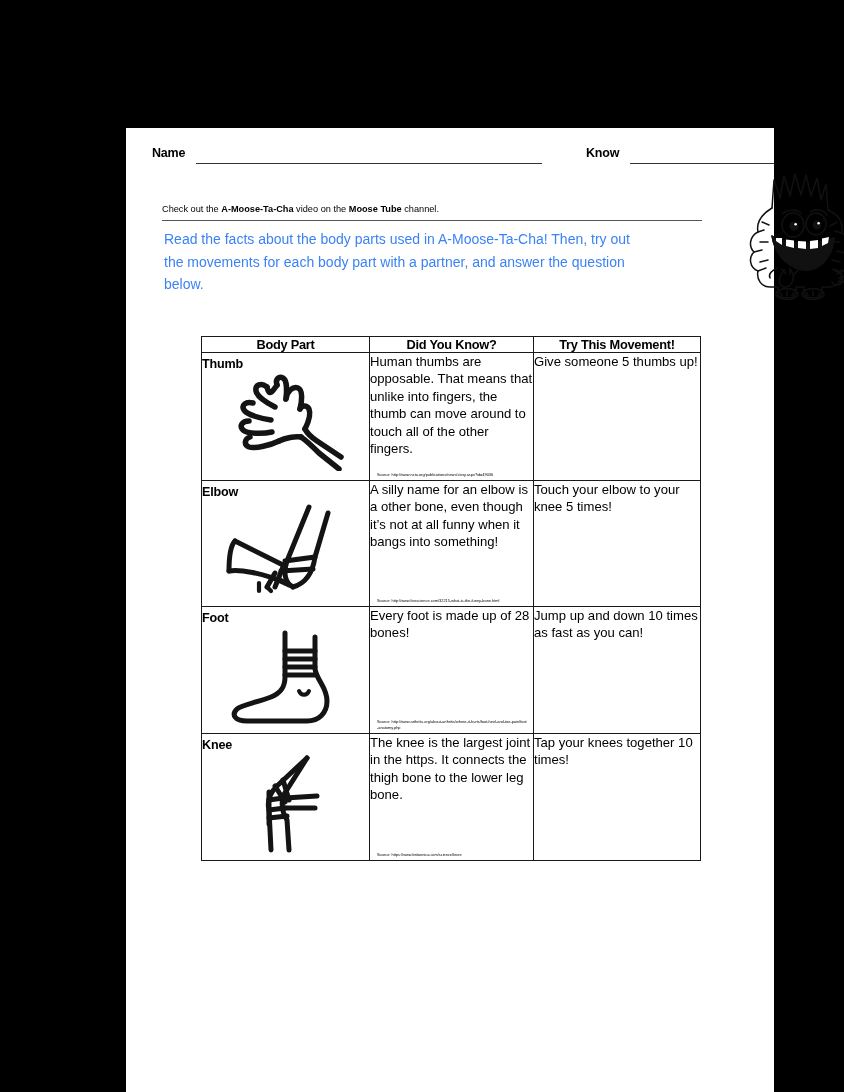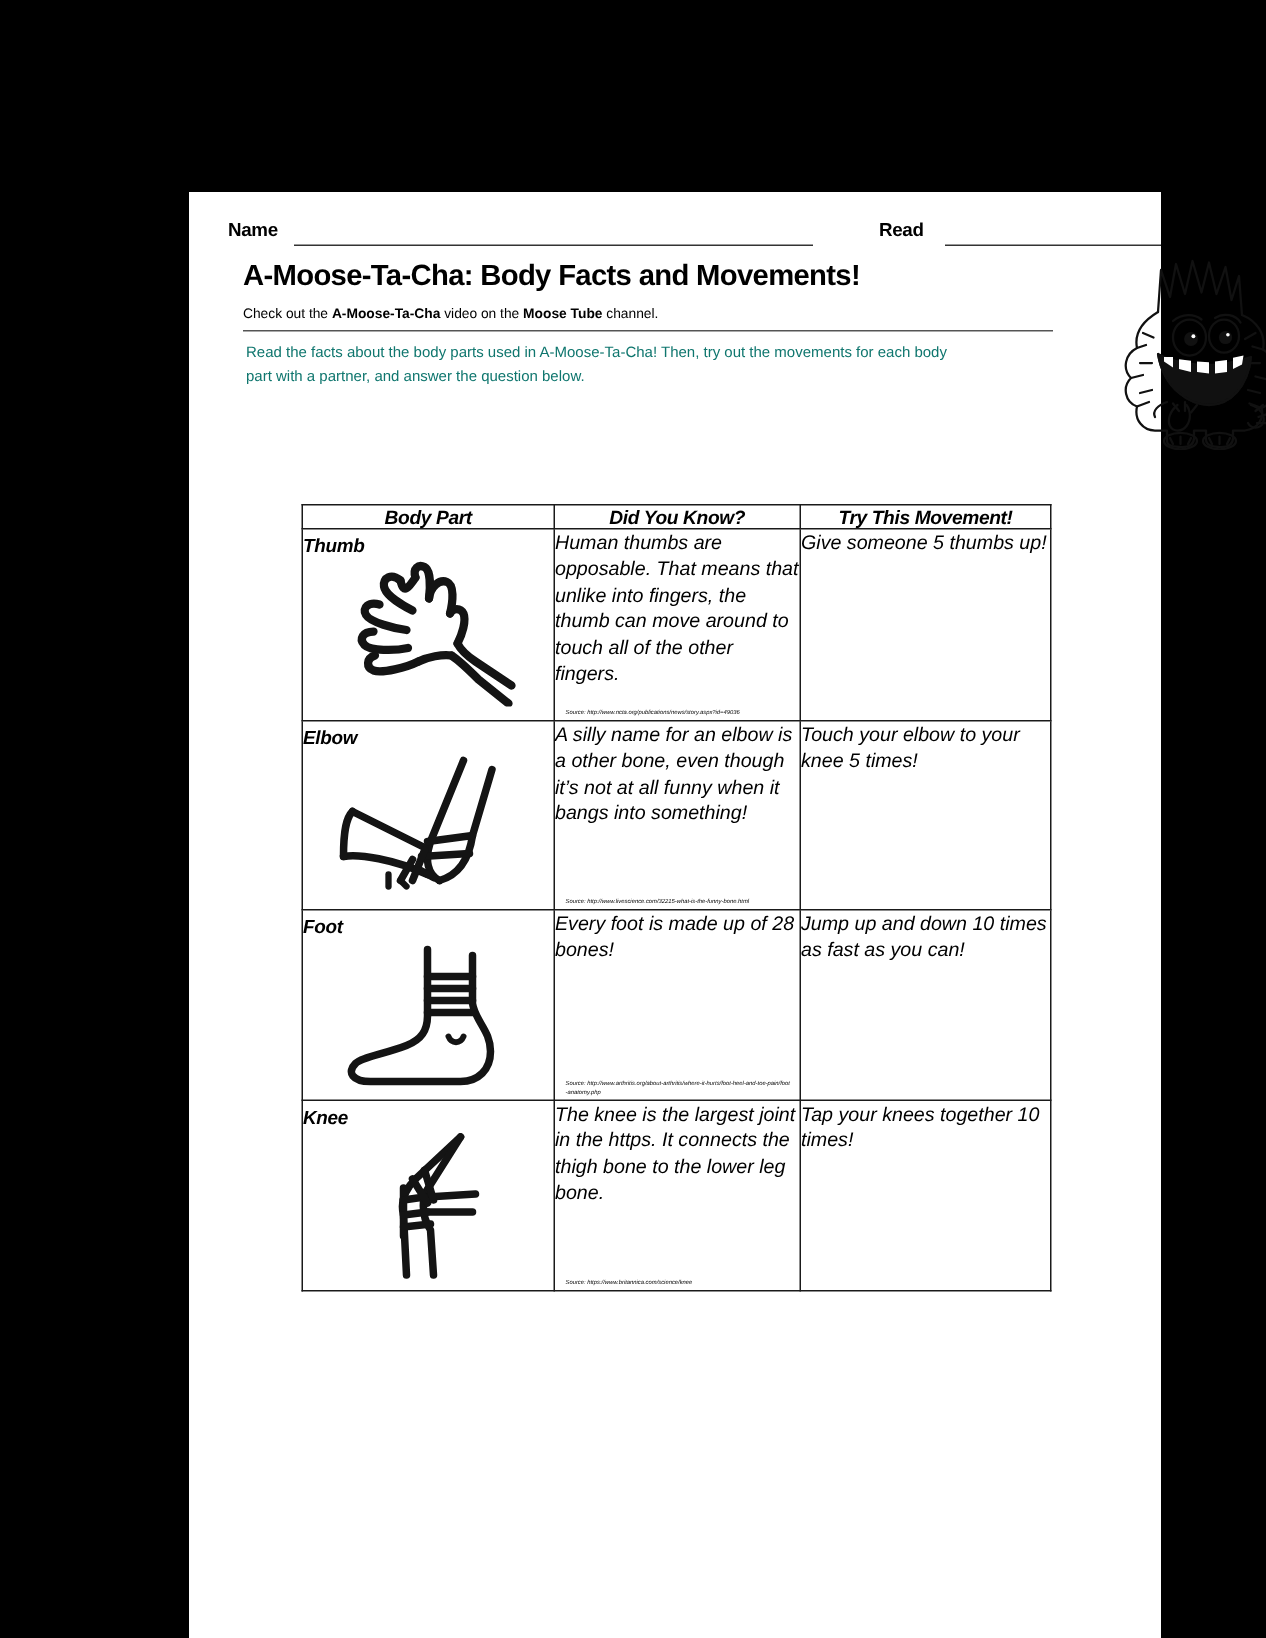--- a/index.html
+++ b/index.html
@@ -82,23 +82,23 @@
     height: 0;
     border-top: 1.3px solid #555;
   }
 
   
   #intro {
     position: absolute;
     left: 38px;
     top: 100px;
     width: 468px;
-    font-size: 10px;
+    font-size: 14px;
     line-height: 1.62;
-    color: #0f766e;
+    color: #3b82f6;
   }
 
   
   #mascot {
     position: absolute;
     left: 612px;
     top: 42px;
     width: 122px;
     height: 130px;
   }
@@ -110,21 +110,20 @@
     left: 75px;
     top: 208px;
     width: 499px;
     border-collapse: collapse;
     table-layout: fixed;
   }
   #facts-table td, #facts-table th {
     border: 1.6px solid #1a1a1a;
     padding: 0;
     vertical-align: top;
-    font-style: italic;
   }
   .col-part  { width: 168px; }
   .col-know  { width: 164px; }
   .col-move  { width: 167px; }
 
   .hdr {
     text-align: center;
     font-size: 12.8px;
     font-weight: bold;
     letter-spacing: -0.25px;
@@ -176,25 +175,24 @@
   .row-knee  .know-cell, .row-knee  .move-cell, .row-knee  .part-cell { height: 126px; }
 </style>
 </head>
 <body>
 
 <div id="page">
 
   <div id="namedate">
     <span class="nd-label" id="name-label">Name</span>
     <span class="nd-rule" id="name-rule"></span>
-    <span class="nd-label" id="date-label">Read</span>
+    <span class="nd-label" id="date-label">Know</span>
     <span class="nd-rule" id="date-rule"></span>
   </div>
 
-  <div id="title">A-Moose-Ta-Cha: Body Facts and Movements!</div>
 
   <div id="subtitle">
     <span>Check out the </span><b>A-Moose-Ta-Cha</b><span> video on the </span><b>Moose Tube</b><span> channel.</span>
   </div>
   <div id="title-rule"></div>
 
   <div id="intro">Read the facts about the body parts used in A-Moose-Ta-Cha! Then, try out the movements for each body part with a partner, and answer the question below.</div>
 
   <div id="mascot">
     <svg viewBox="0 0 122 130" xmlns="http://www.w3.org/2000/svg" fill="none" stroke="#111" stroke-width="1.5" stroke-linecap="round" stroke-linejoin="round">

